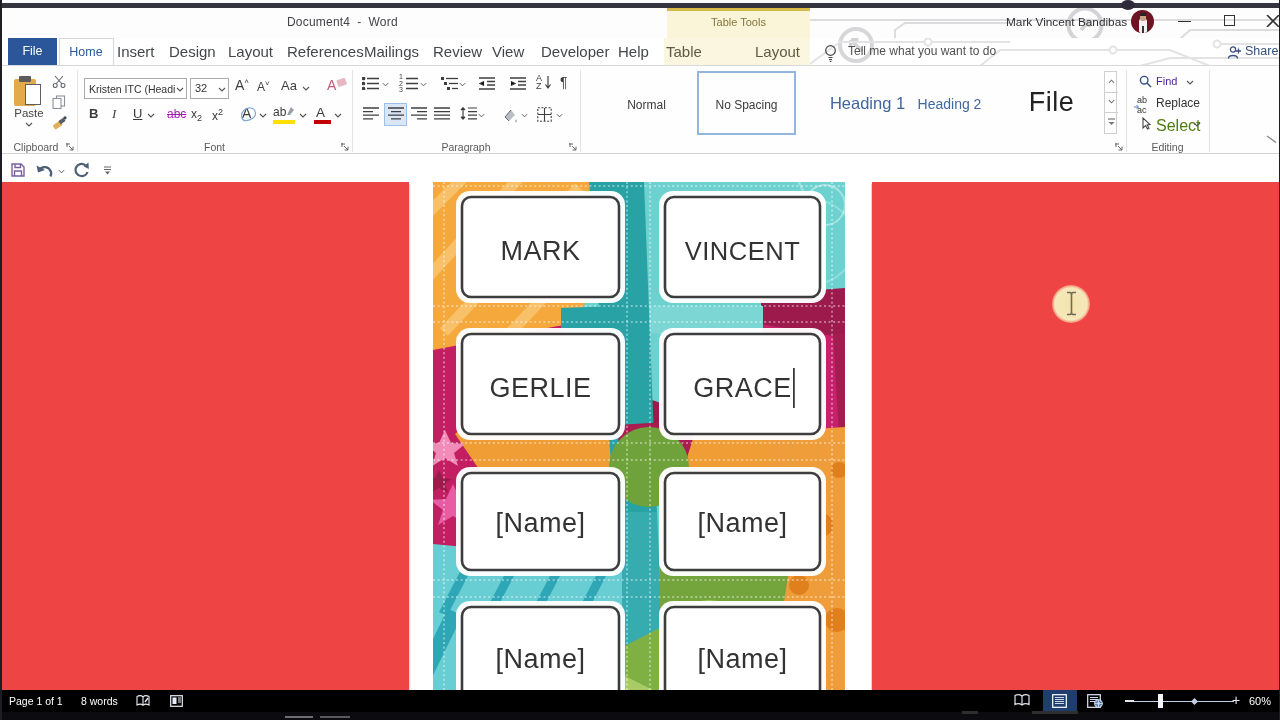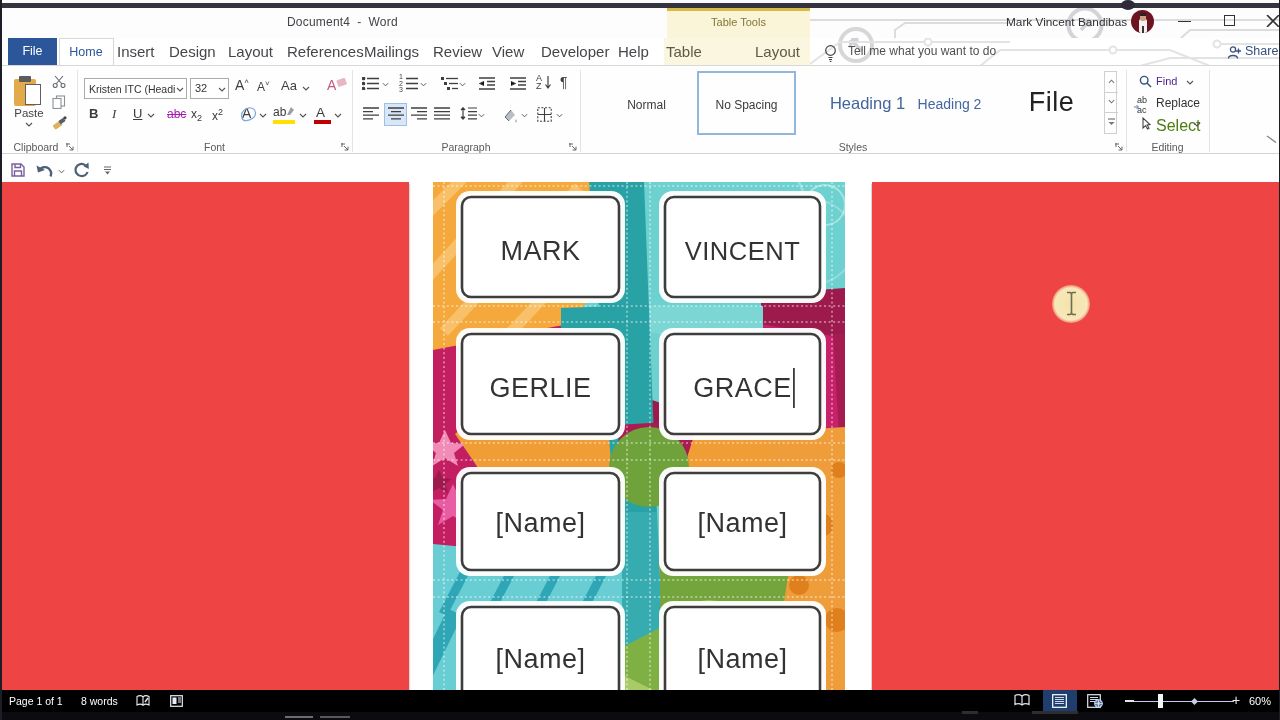--- a/index.html
+++ b/index.html
@@ -103,21 +103,20 @@
 
     <div class="abs vsep" style="left:77px;"></div>
     <div class="abs vsep" style="left:352px;"></div>
     <div class="abs vsep" style="left:580px;"></div>
     <div class="abs vsep" style="left:1126px;"></div>
     <div class="abs vsep" style="left:1209px;"></div>
 
     <div class="abs glabel" style="left:0px;width:72px;">Clipboard</div>
     <div class="abs glabel" style="left:77px;width:275px;">Font</div>
     <div class="abs glabel" style="left:352px;width:228px;">Paragraph</div>
-    <div class="abs glabel" style="left:580px;width:546px;">Styles</div>
     <div class="abs glabel" style="left:1126px;width:83px;">Editing</div>
 
     <svg class="abs dlaunch" style="left:66px;" viewBox="0 0 8 8">
         <path d="M0 1 h4 M1 0 v4 M3 3 l4 4 M7 7 v-3.4 M7 7 h-3.4" stroke="#666" stroke-width="1"></path>
       </svg>
     <svg class="abs dlaunch" style="left:341px;" viewBox="0 0 8 8">
         <path d="M0 1 h4 M1 0 v4 M3 3 l4 4 M7 7 v-3.4 M7 7 h-3.4" stroke="#666" stroke-width="1"></path>
       </svg>
     <svg class="abs dlaunch" style="left:569px;" viewBox="0 0 8 8">
         <path d="M0 1 h4 M1 0 v4 M3 3 l4 4 M7 7 v-3.4 M7 7 h-3.4" stroke="#666" stroke-width="1"></path>

